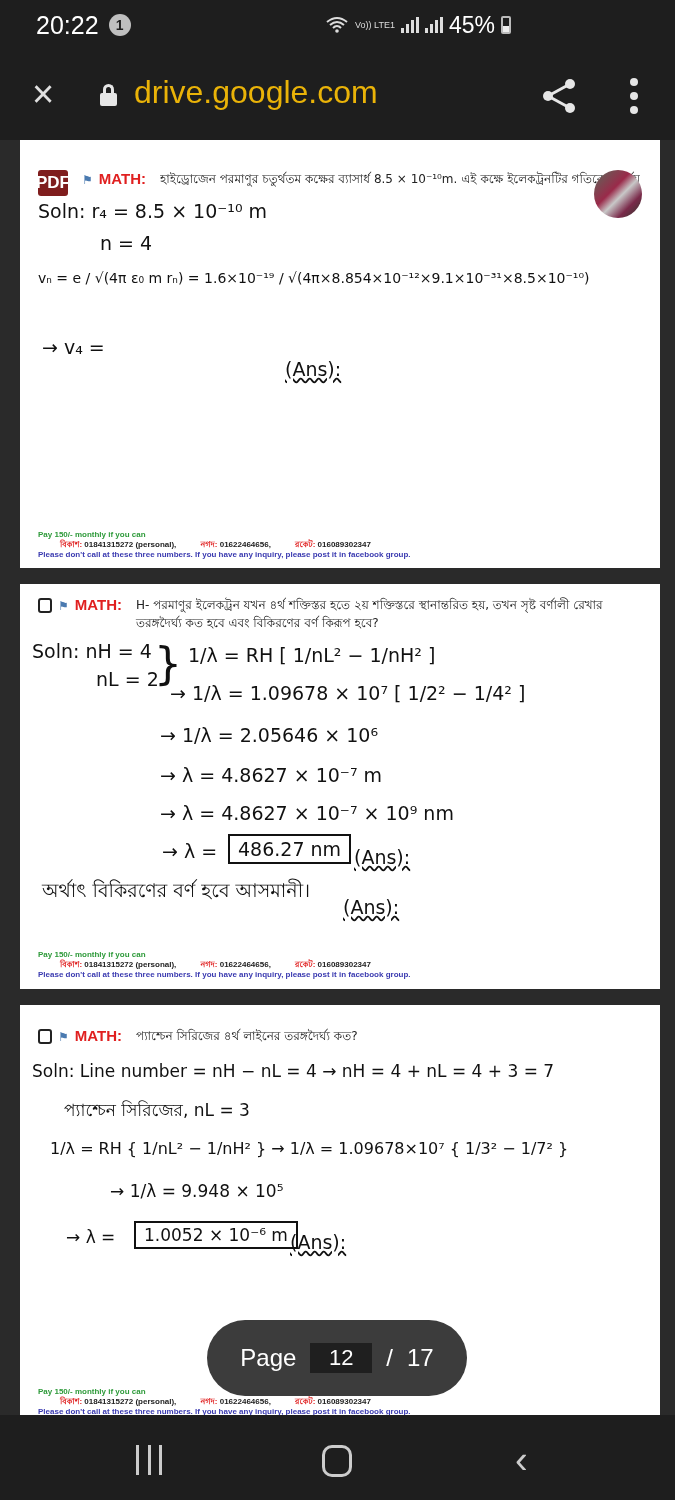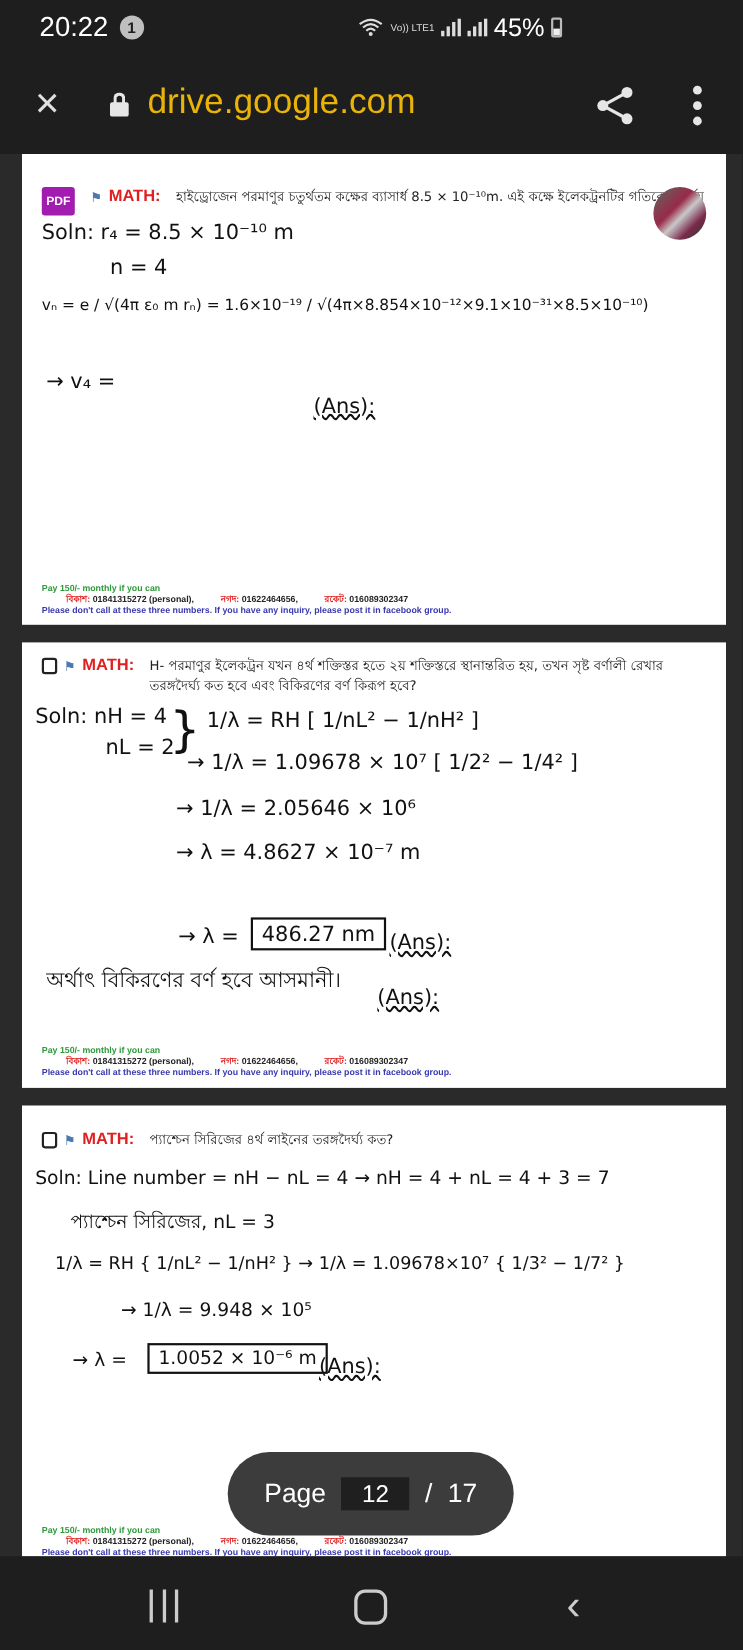--- a/index.html
+++ b/index.html
@@ -38,21 +38,21 @@
   .question { color: #222; font-family: "DejaVu Sans", sans-serif; font-size: 12px; }
   .hand { position: absolute; font-family: "DejaVu Sans", sans-serif; color: #111; font-size: 19px; white-space: nowrap; }
   .boxed { border: 2px solid #111; padding: 2px 8px; }
   .ann { font-size: 19px; text-decoration: underline wavy #111; }
   .footer { position: absolute; left: 18px; font-size: 8px; line-height: 10px; font-weight: bold; }
   .footer .pay { color: #2e9a3a; }
   .footer .pay-line { color: #222; }
   .footer .red { color: #e02020; margin-left: 22px; }
   .footer .inq { color: #3a3ab0; }
 
-  .pdf-icon { position: absolute; left: 18px; top: 30px; width: 30px; height: 26px; background: #a21caf; color: #fff; font-size: 11px; font-weight: bold; display: flex; align-items: center; justify-content: center; border-radius: 3px; }
+  .pdf-icon { position: absolute; left: 18px; top: 30px; width: 30px; height: 26px; background: #7f1d1d; color: #fff; font-size: 17px; font-weight: bold; display: flex; align-items: center; justify-content: center; border-radius: 3px; }
   .avatar { position: absolute; right: 18px; top: 30px; width: 48px; height: 48px; border-radius: 50%; background: linear-gradient(135deg, #5a6a5a 0%, #9a2a4a 40%, #c8c8c8 55%, #7a2a4a 75%, #2a3a2a 100%); }
 
   
   .page-pill { position: absolute; left: 207px; top: 1320px; width: 260px; height: 76px; border-radius: 38px; background: #3c3c3c; display: flex; align-items: center; justify-content: center; gap: 14px; color: #fff; font-size: 24px; }
   .page-input { width: 62px; height: 30px; background: #1f1f1f; color: #fff; font-size: 22px; text-align: center; line-height: 30px; }
 
   
   .nav-bar { position: absolute; top: 1415px; left: 0; width: 675px; height: 85px; background: #1e1e1e; }
   .nav-recent { position: absolute; left: 136px; top: 30px; width: 26px; height: 30px; display: flex; justify-content: space-between; }
   .nav-recent span { width: 3px; height: 30px; background: #ccc; display: block; }
@@ -147,20 +147,21 @@
         <span class="question">H- পরমাণুর ইলেকট্রন যখন ৪র্থ শক্তিস্তর হতে ২য় শক্তিস্তরে স্থানান্তরিত হয়, তখন সৃষ্ট বর্ণালী রেখার তরঙ্গদৈর্ঘ্য কত হবে এবং বিকিরণের বর্ণ কিরূপ হবে?</span>
       </div>
 
       <div class="hand" style="top:56px; left:12px;">Soln:  nH = 4</div>
       <div class="hand" style="top:84px; left:76px;">nL = 2</div>
       <div class="hand" style="top:54px; left:134px; font-size:44px; line-height:52px;">}</div>
       <div class="hand" style="top:60px; left:168px;">1/λ = RH [ 1/nL² − 1/nH² ]</div>
       <div class="hand" style="top:98px; left:150px;">→ 1/λ = 1.09678 × 10⁷ [ 1/2² − 1/4² ]</div>
       <div class="hand" style="top:140px; left:140px;">→ 1/λ = 2.05646 × 10⁶</div>
       <div class="hand" style="top:180px; left:140px;">→ λ = 4.8627 × 10⁻⁷ m</div>
+      <div class="hand" style="top:218px; left:140px;">→ λ = 4.8627 × 10⁻⁷ × 10⁹ nm</div>
       <div class="hand" style="top:256px; left:142px;">→ λ =</div>
       <div class="hand boxed" style="top:250px; left:208px;">486.27 nm</div>
       <div class="hand ann" style="top:262px; left:334px;">(Ans):</div>
       <div class="hand" style="top:292px; left:22px;">অর্থাৎ বিকিরণের বর্ণ হবে আসমানী।</div>
       <div class="hand ann" style="top:312px; left:323px;">(Ans):</div>
 
       <div class="footer" style="top:366px;">
         <div class="pay">Pay 150/- monthly if you can</div>
         <div class="pay-line"><span class="red">বিকাশ:</span><span> 01841315272 (personal), </span><span class="red">নগদ:</span><span> 01622464656, </span><span class="red">রকেট:</span><span> 016089302347</span></div>
         <div class="inq">Please don't call at these three numbers. If you have any inquiry, please post it in facebook group.</div>

